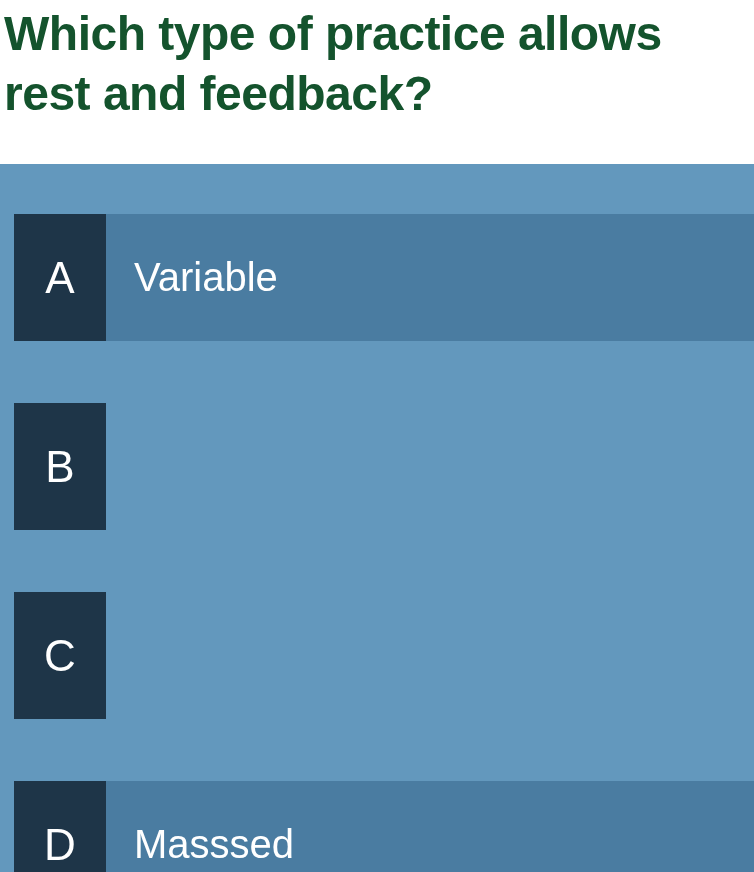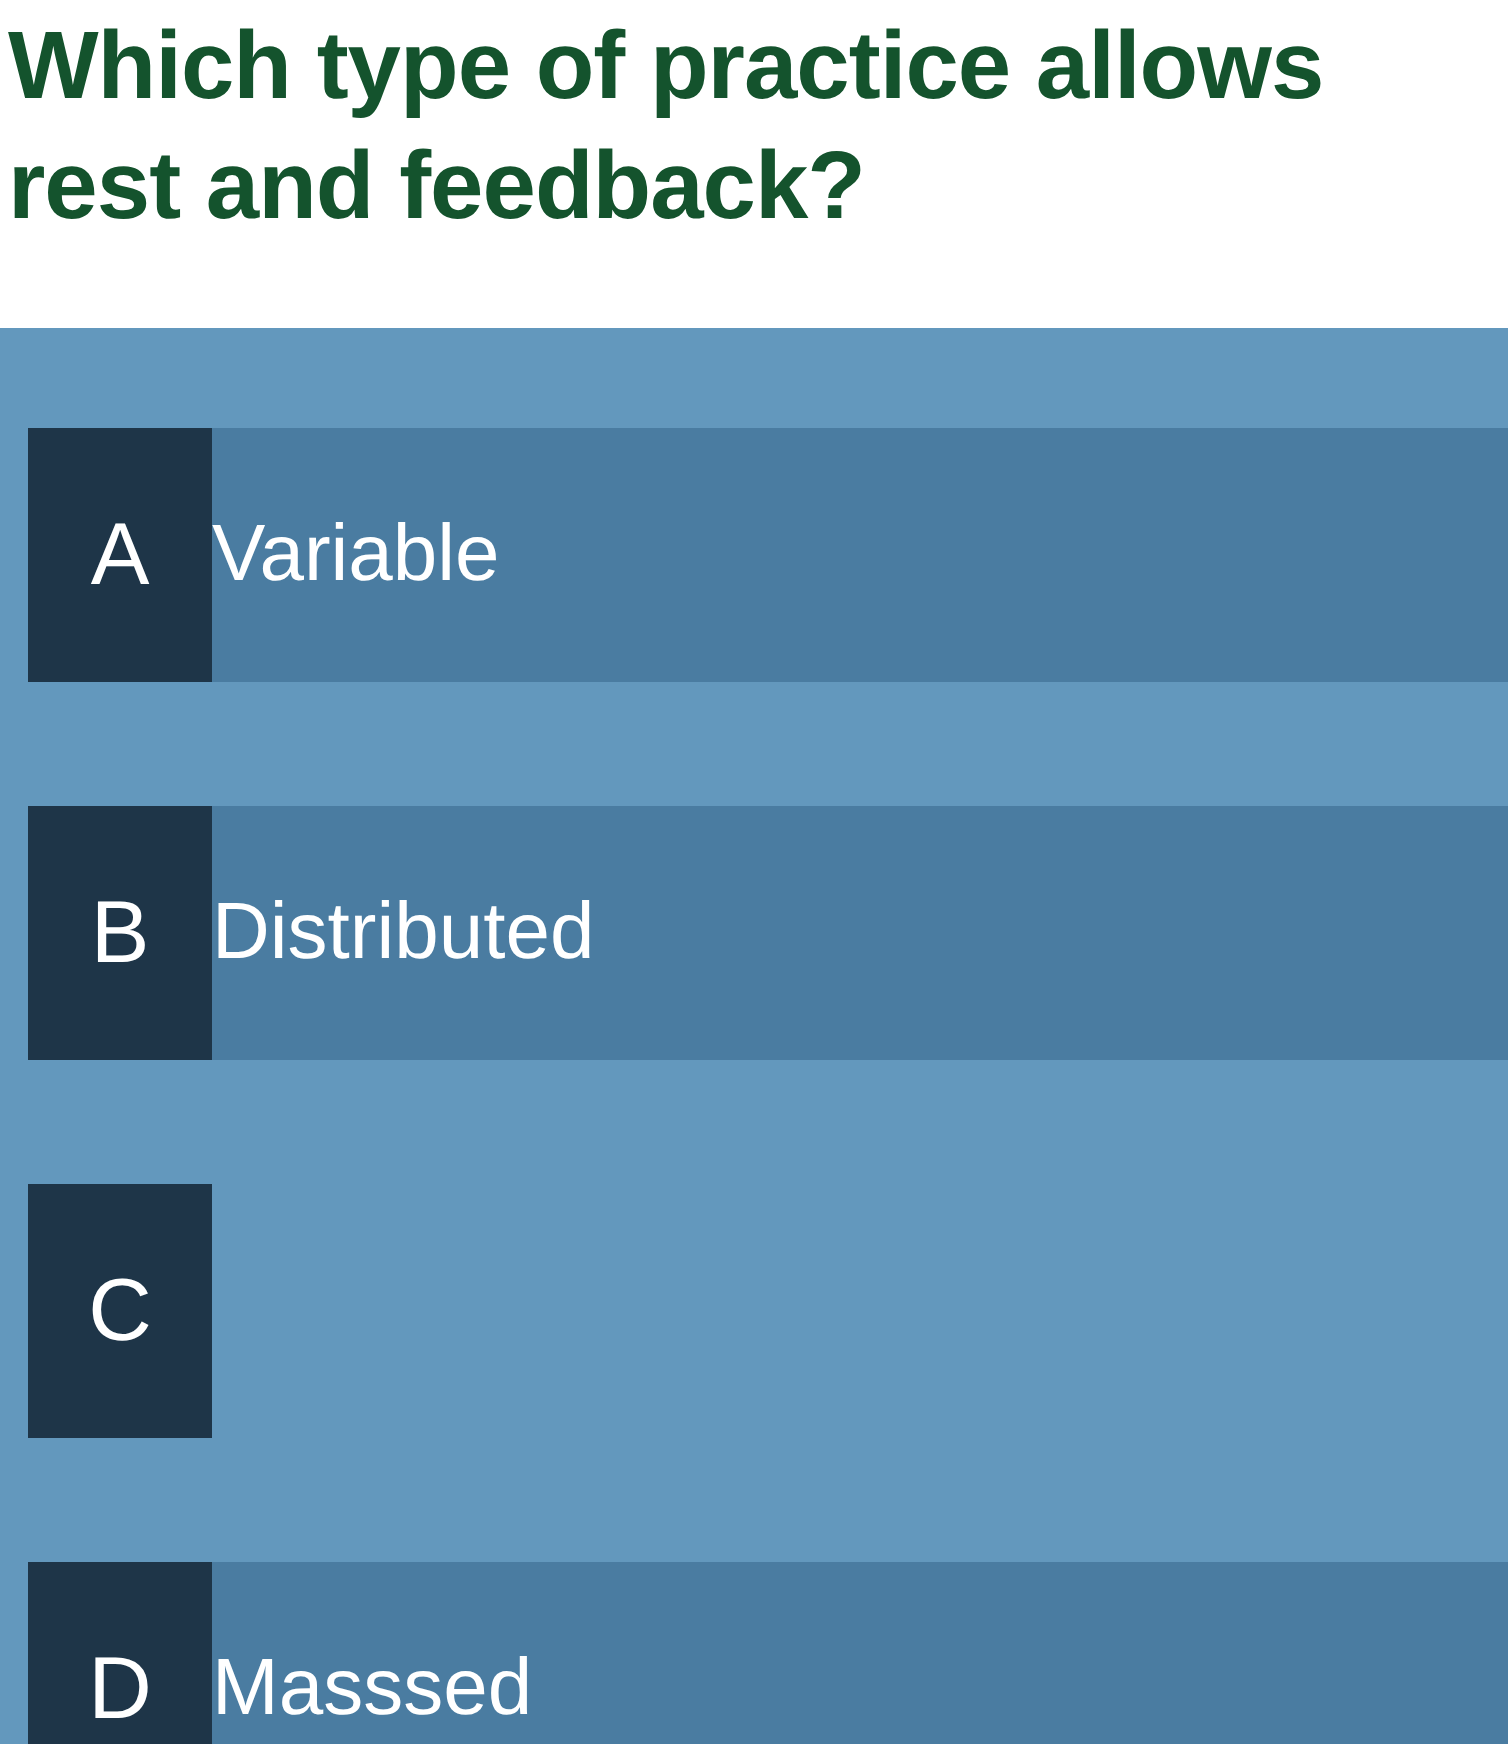--- a/index.html
+++ b/index.html
@@ -44,39 +44,39 @@
       font-size: 44px;
       font-weight: 300;
       flex-shrink: 0;
     }
     .answer-text {
       background: #4a7ca1;
       color: #fff;
       flex: 1;
       display: flex;
       align-items: center;
+      padding-left: 28px;
       font-size: 40px;
       font-weight: 300;
     }
   </style>
 </head>
 <body>
 
 <div class="question-area">
   <div class="question-text">Which type of practice allows rest and feedback?</div>
 </div>
 
 <div class="answers-area">
   <div class="answer-row">
     <div class="answer-letter">A</div>
     <div class="answer-text">Variable</div>
   </div>
   <div class="answer-row">
     <div class="answer-letter">B</div>
-    <div class="answer-text">Distributed</div>
   </div>
   <div class="answer-row">
     <div class="answer-letter">C</div>
   </div>
   <div class="answer-row">
     <div class="answer-letter">D</div>
     <div class="answer-text">Masssed</div>
   </div>
 </div>
 

